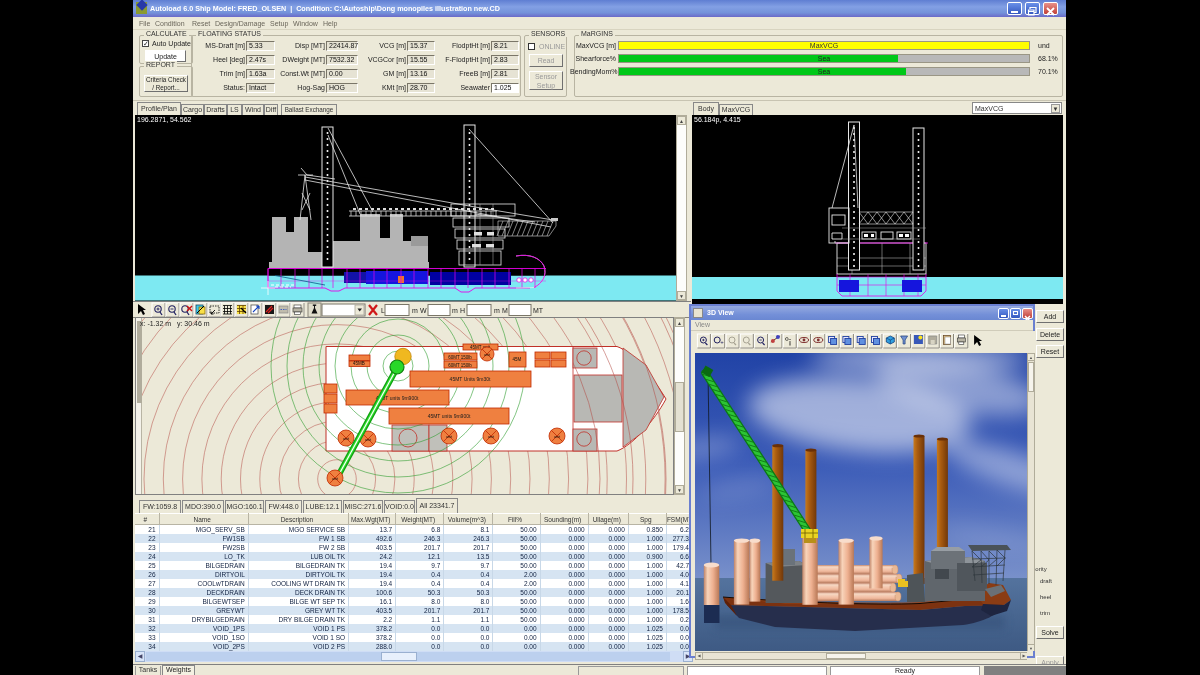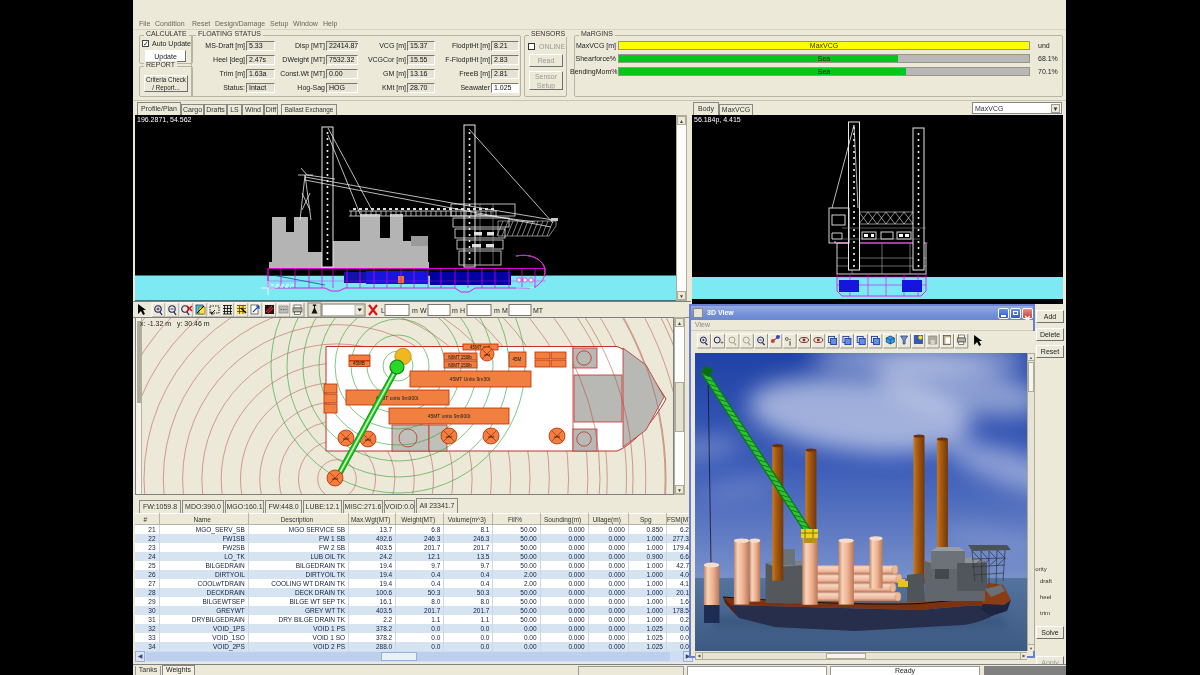--- a/index.html
+++ b/index.html
@@ -20,20 +20,36 @@
 #tktbl tr.hd { height:11px; background:#ece9d8; color:#333; }
 #tktbl tr.hd td { border-right:1px solid #b8b4a4; border-bottom:1px solid #b8b4a4; border-top:1px solid #fff; text-align:center; }
 #tktbl tr.rw { background:#fff; color:#102040; }
 #tktbl tr.rb { background:#d6e4f2; color:#102040; }
 .sba { position:absolute; top:0; width:10px; height:11px; background:#d8e4f8; border:1px solid #9ab0d0; font-size:6px; text-align:center; line-height:9px; color:#446; }
 </style>
 </head>
 <body>
 <div id="app">
 
+  <div class="abs" id="titlebar" style="left:0;top:0;width:933px;height:17px;background:linear-gradient(#5f7ed2,#83a0e4 40%,#7492da 75%,#6a6ac8);">
+    <div class="abs" style="left:3px;top:2px;width:11px;height:12px;background:#8a9a30;"></div>
+      <div class="abs" style="left:5px;top:1px;width:8px;height:8px;background:#2838a8;transform:rotate(45deg);"></div>
+    <div class="abs" style="left:17px;top:3.5px;font-size:7.2px;font-weight:bold;color:#fff;white-space:nowrap;">Autoload 6.0 Ship Model: FRED_OLSEN&nbsp; | &nbsp;Condition: C:\Autoship\Dong monopiles illustration new.CD</div>
+    <div class="abs" style="left:874px;top:2px;width:15px;height:13px;background:linear-gradient(#6a90e8,#3558c0);border:1px solid #fff;border-radius:2px;">
+        <div class="abs" style="left:3px;top:8px;width:7px;height:2px;background:#fff;"></div>
+      </div>
+    <div class="abs" style="left:892px;top:2px;width:15px;height:13px;background:linear-gradient(#6a90e8,#3558c0);border:1px solid #fff;border-radius:2px;">
+<svg width="13" height="11">
+          <path d="M4,3 L4,1.5 L10,1.5 L10,6.5 L8.5,6.5 M2.5,4 L8,4 L8,9 L2.5,9 Z M2.5,5.5 L8,5.5" stroke="#fff" stroke-width="1.2" fill="none"></path>
+        </svg></div>
+    <div class="abs" style="left:910px;top:2px;width:15px;height:13px;background:linear-gradient(#e89088,#c04038);border:1px solid #fff;border-radius:2px;">
+<svg width="13" height="11">
+          <path d="M3,2 L10,9 M10,2 L3,9" stroke="#fff" stroke-width="1.8"></path>
+        </svg></div>
+  </div>
 
   <div class="abs" style="left:0;top:17px;width:933px;height:13px;background:#ece9d8;border-bottom:1px solid #d8d4c0;font-size:7px;color:#6a665a;">
     <span style="position:absolute;left:6px;top:3px;">File</span>
     <span style="position:absolute;left:22px;top:3px;">Condition</span>
     <span style="position:absolute;left:59px;top:3px;">Reset</span>
     <span style="position:absolute;left:82px;top:3px;">Design/Damage</span>
     <span style="position:absolute;left:137px;top:3px;">Setup</span>
     <span style="position:absolute;left:160px;top:3px;">Window</span>
     <span style="position:absolute;left:190px;top:3px;">Help</span>
   </div>

